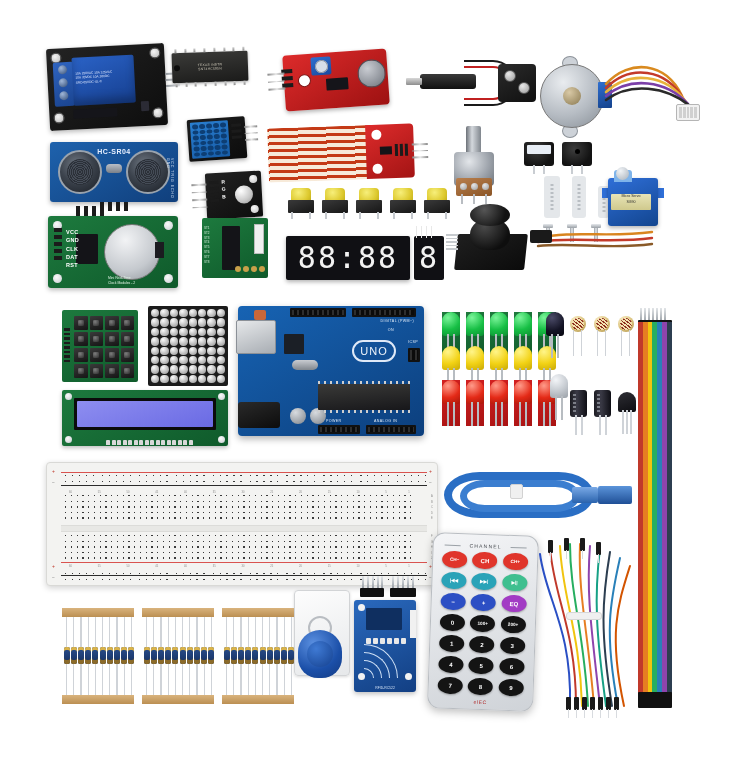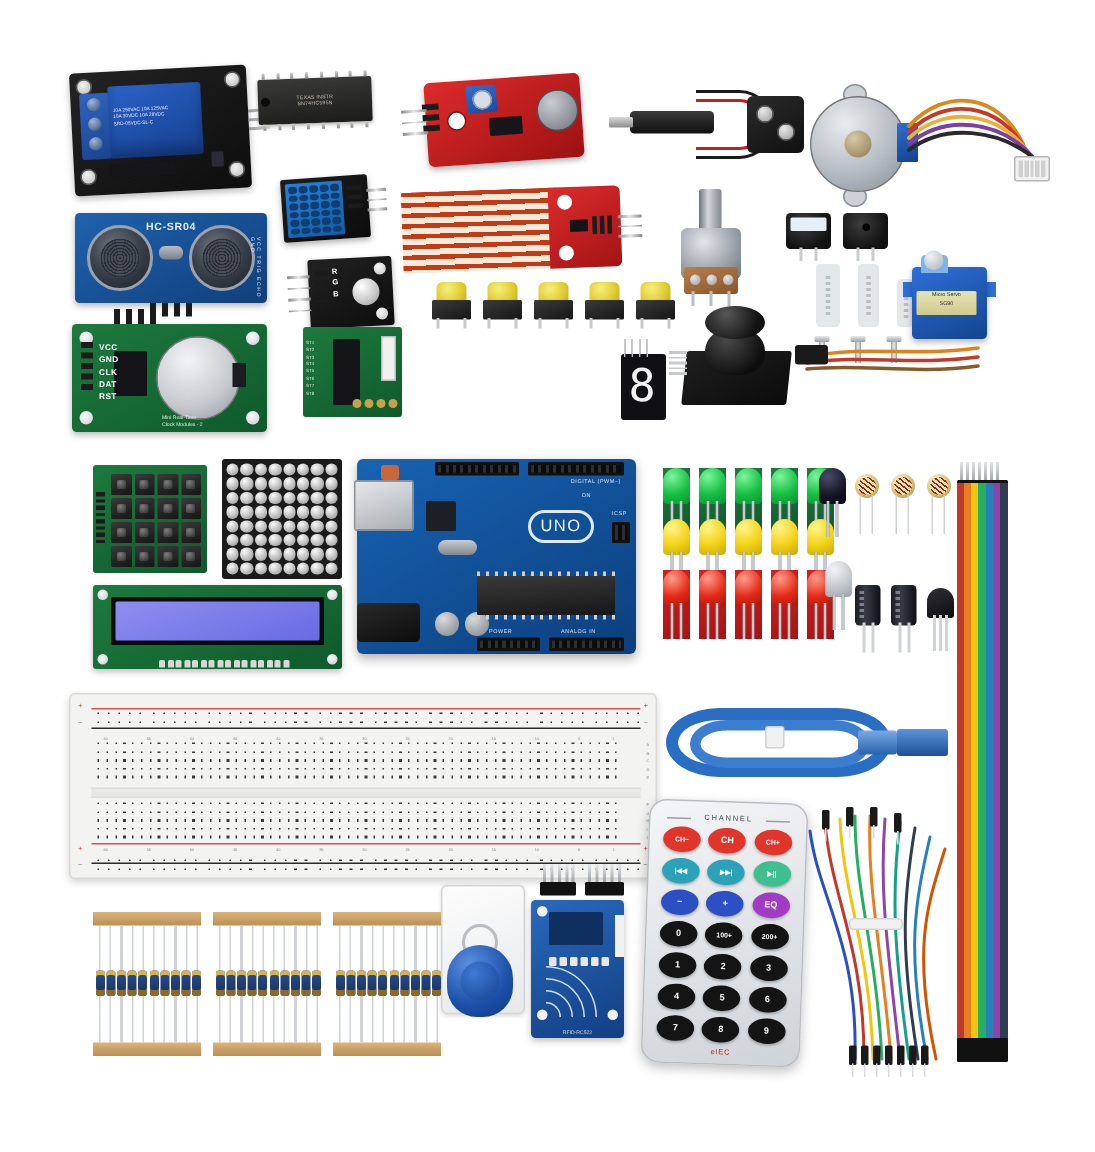--- a/index.html
+++ b/index.html
@@ -807,20 +807,23 @@
     <div class="ic"></div>
     <div class="hdrw"></div>
     <div class="pads">
         <i></i>
         <i></i>
         <i></i>
         <i></i>
       </div>
   </div>
 
+  <div class="item" id="seg4">
+    <span class="segtxt">88:88</span>
+  </div>
   <div class="item" id="seg1">
     <span class="segtxt">8</span>
   </div>
   <div class="item pins-silver" style="left:416px;top:226px;gap:4px;">
     <i></i>
       <i></i>
       <i></i>
       <i></i>
   </div>
 

